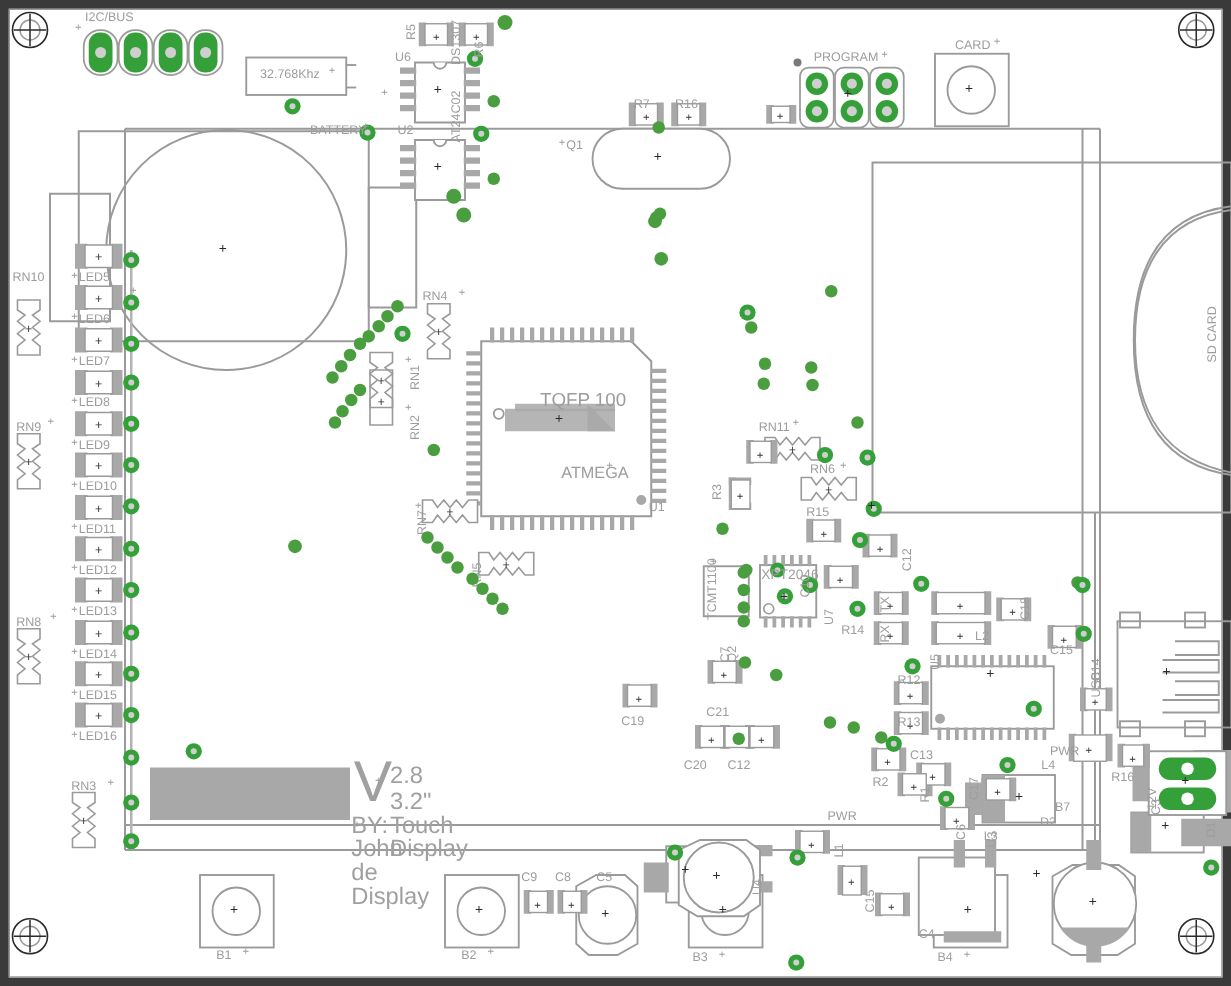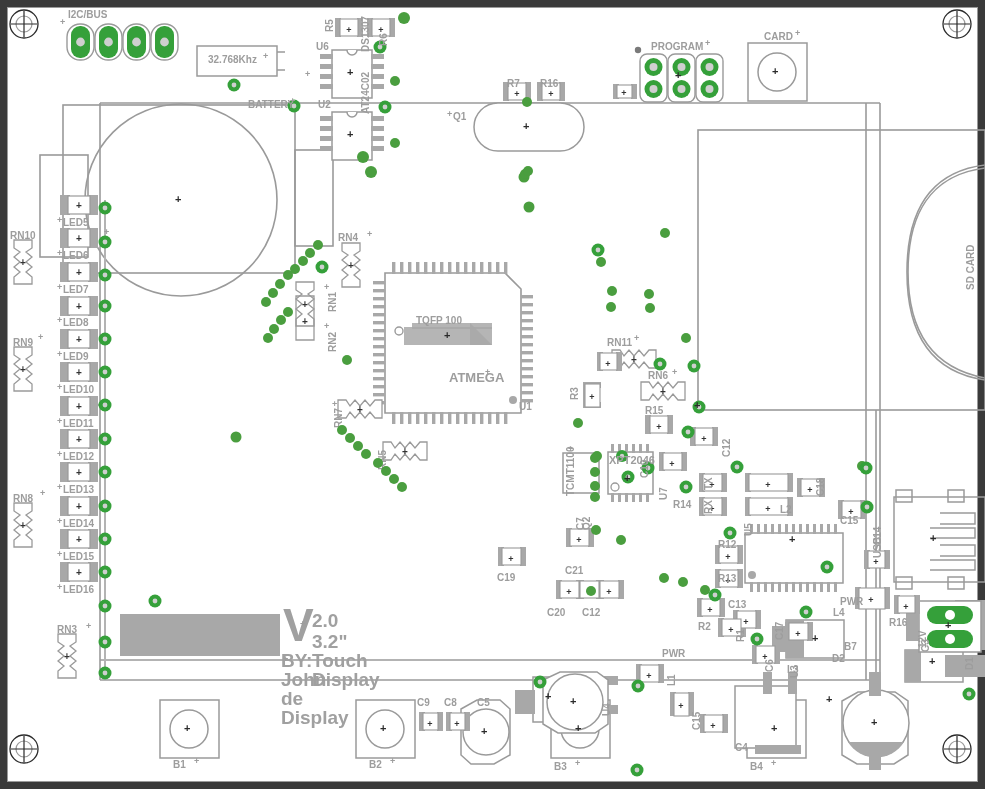--- a/index.html
+++ b/index.html
@@ -3,21 +3,20 @@
 <meta charset="utf-8">
 <title>PCB Layout Viewer</title>
 <style>
   html,body{margin:0;padding:0;background:#ffffff;}
   body{font-family:"Liberation Sans",sans-serif;}
   #board{
     position:relative;
     width:985px;height:789px;
     background:#ffffff;
     overflow:hidden;
-    font-weight:bold;
   }
   
   #edge-outer{
     position:absolute;left:0;top:0;width:985px;height:789px;
     box-sizing:border-box;
     border:7px solid #3a3a3a;
   }
   #edge-inner{
     position:absolute;left:7px;top:7px;
     width:971px;height:775px;
@@ -590,21 +589,21 @@
             <text x="305" y="308">+</text>
             <text x="305" y="325">+</text>
         <text x="360" y="413">+</text>
             <text x="405" y="455">+</text>
             <text x="634" y="363">+</text>
             <text x="663" y="395">+</text>
       </g>
     </svg>
       </div>
   </div>
-  <div class="silk" style="left:10px;top:231px">RN10</div>
+  <div class="silk" style="left:10px;top:218px">RN10</div>
   <div class="silk" style="left:13px;top:338px">RN9</div>
   <div class="silk" style="left:13px;top:494px">RN8</div>
   <div class="silk" style="left:57px;top:625px">RN3</div>
   <div class="silk" style="left:338px;top:233px">RN4</div>
   <div class="silk rot90" style="left:328px;top:312px">RN1</div>
   <div class="silk rot90" style="left:328px;top:352px">RN2</div>
   <div class="silk rot90" style="left:334px;top:428px">RN7</div>
   <div class="silk rot90" style="left:378px;top:470px">RN5</div>
   <div class="silk" style="left:607px;top:338px">RN11</div>
   <div class="silk" style="left:648px;top:371px">RN6</div>
@@ -984,21 +983,21 @@
   <div class="xhs" style="left:305px;top:70px">+</div>
   <div class="xh" style="left:347px;top:67px">+</div>
   <div class="xh" style="left:347px;top:129px">+</div>
 
   <div class="silk" style="left:507px;top:79px">R7</div>
   <div class="silk" style="left:540px;top:79px">R16</div>
   <div class="silk" style="left:453px;top:112px">Q1</div>
   <div class="xhs" style="left:447px;top:110px">+</div>
   <div class="xh" style="left:523px;top:121px">+</div>
 
-  <div class="silk" style="left:416px;top:316px;font-size:10px">TQFP 100</div>
+  <div class="silk" style="left:432px;top:316px;font-size:15px">TQFP 100</div>
   <div class="silk" style="left:449px;top:373px;font-size:13px">ATMEGA</div>
   <div class="silk" style="left:519px;top:402px">U1</div>
   <div class="xhs" style="left:485px;top:368px">+</div>
   <div class="xh" style="left:444px;top:330px">+</div>
 
   <div class="silk" style="left:609px;top:455px;font-size:11px">XPT2046</div>
   <div class="silk rot90" style="left:659px;top:500px">U7</div>
   <div class="xh" style="left:624px;top:473px">+</div>
   <div class="silk rot90" style="left:566px;top:496px;font-size:10px">TCMT1100</div>
   <div class="xhs" style="left:568px;top:445px">+</div>
@@ -1072,21 +1071,21 @@
   <div class="xh" style="left:789px;top:534px">+</div>
   <div class="xh" style="left:812px;top:633px">+</div>
   <div class="xh" style="left:929px;top:656px">+</div>
   <div class="xh" style="left:945px;top:620px">+</div>
   <div class="xh" style="left:930px;top:533px">+</div>
   <div class="xh" style="left:694px;top:400px">+</div>
 
   <div id="title-block" style="left:283px;top:606px">
     <div style="position:relative;height:0">
       <span class="v" style="position:absolute;left:0;top:0">V</span>
-      <span class="l1" style="position:absolute;left:29px;top:5px">2.0</span>
+      <span class="l1" style="position:absolute;left:29px;top:5px">2.8</span>
       <span class="l2" style="position:absolute;left:29px;top:26px">3.2" Touch Display</span>
       <span class="l3" style="position:absolute;left:-2px;top:45px">BY: John de Display</span>
     </div>
   </div>
   <div class="xhs" style="left:300px;top:620px">+</div>
   <div class="xhs" style="left:283px;top:655px">+</div>
 
 </div>
 
 </body></html>

